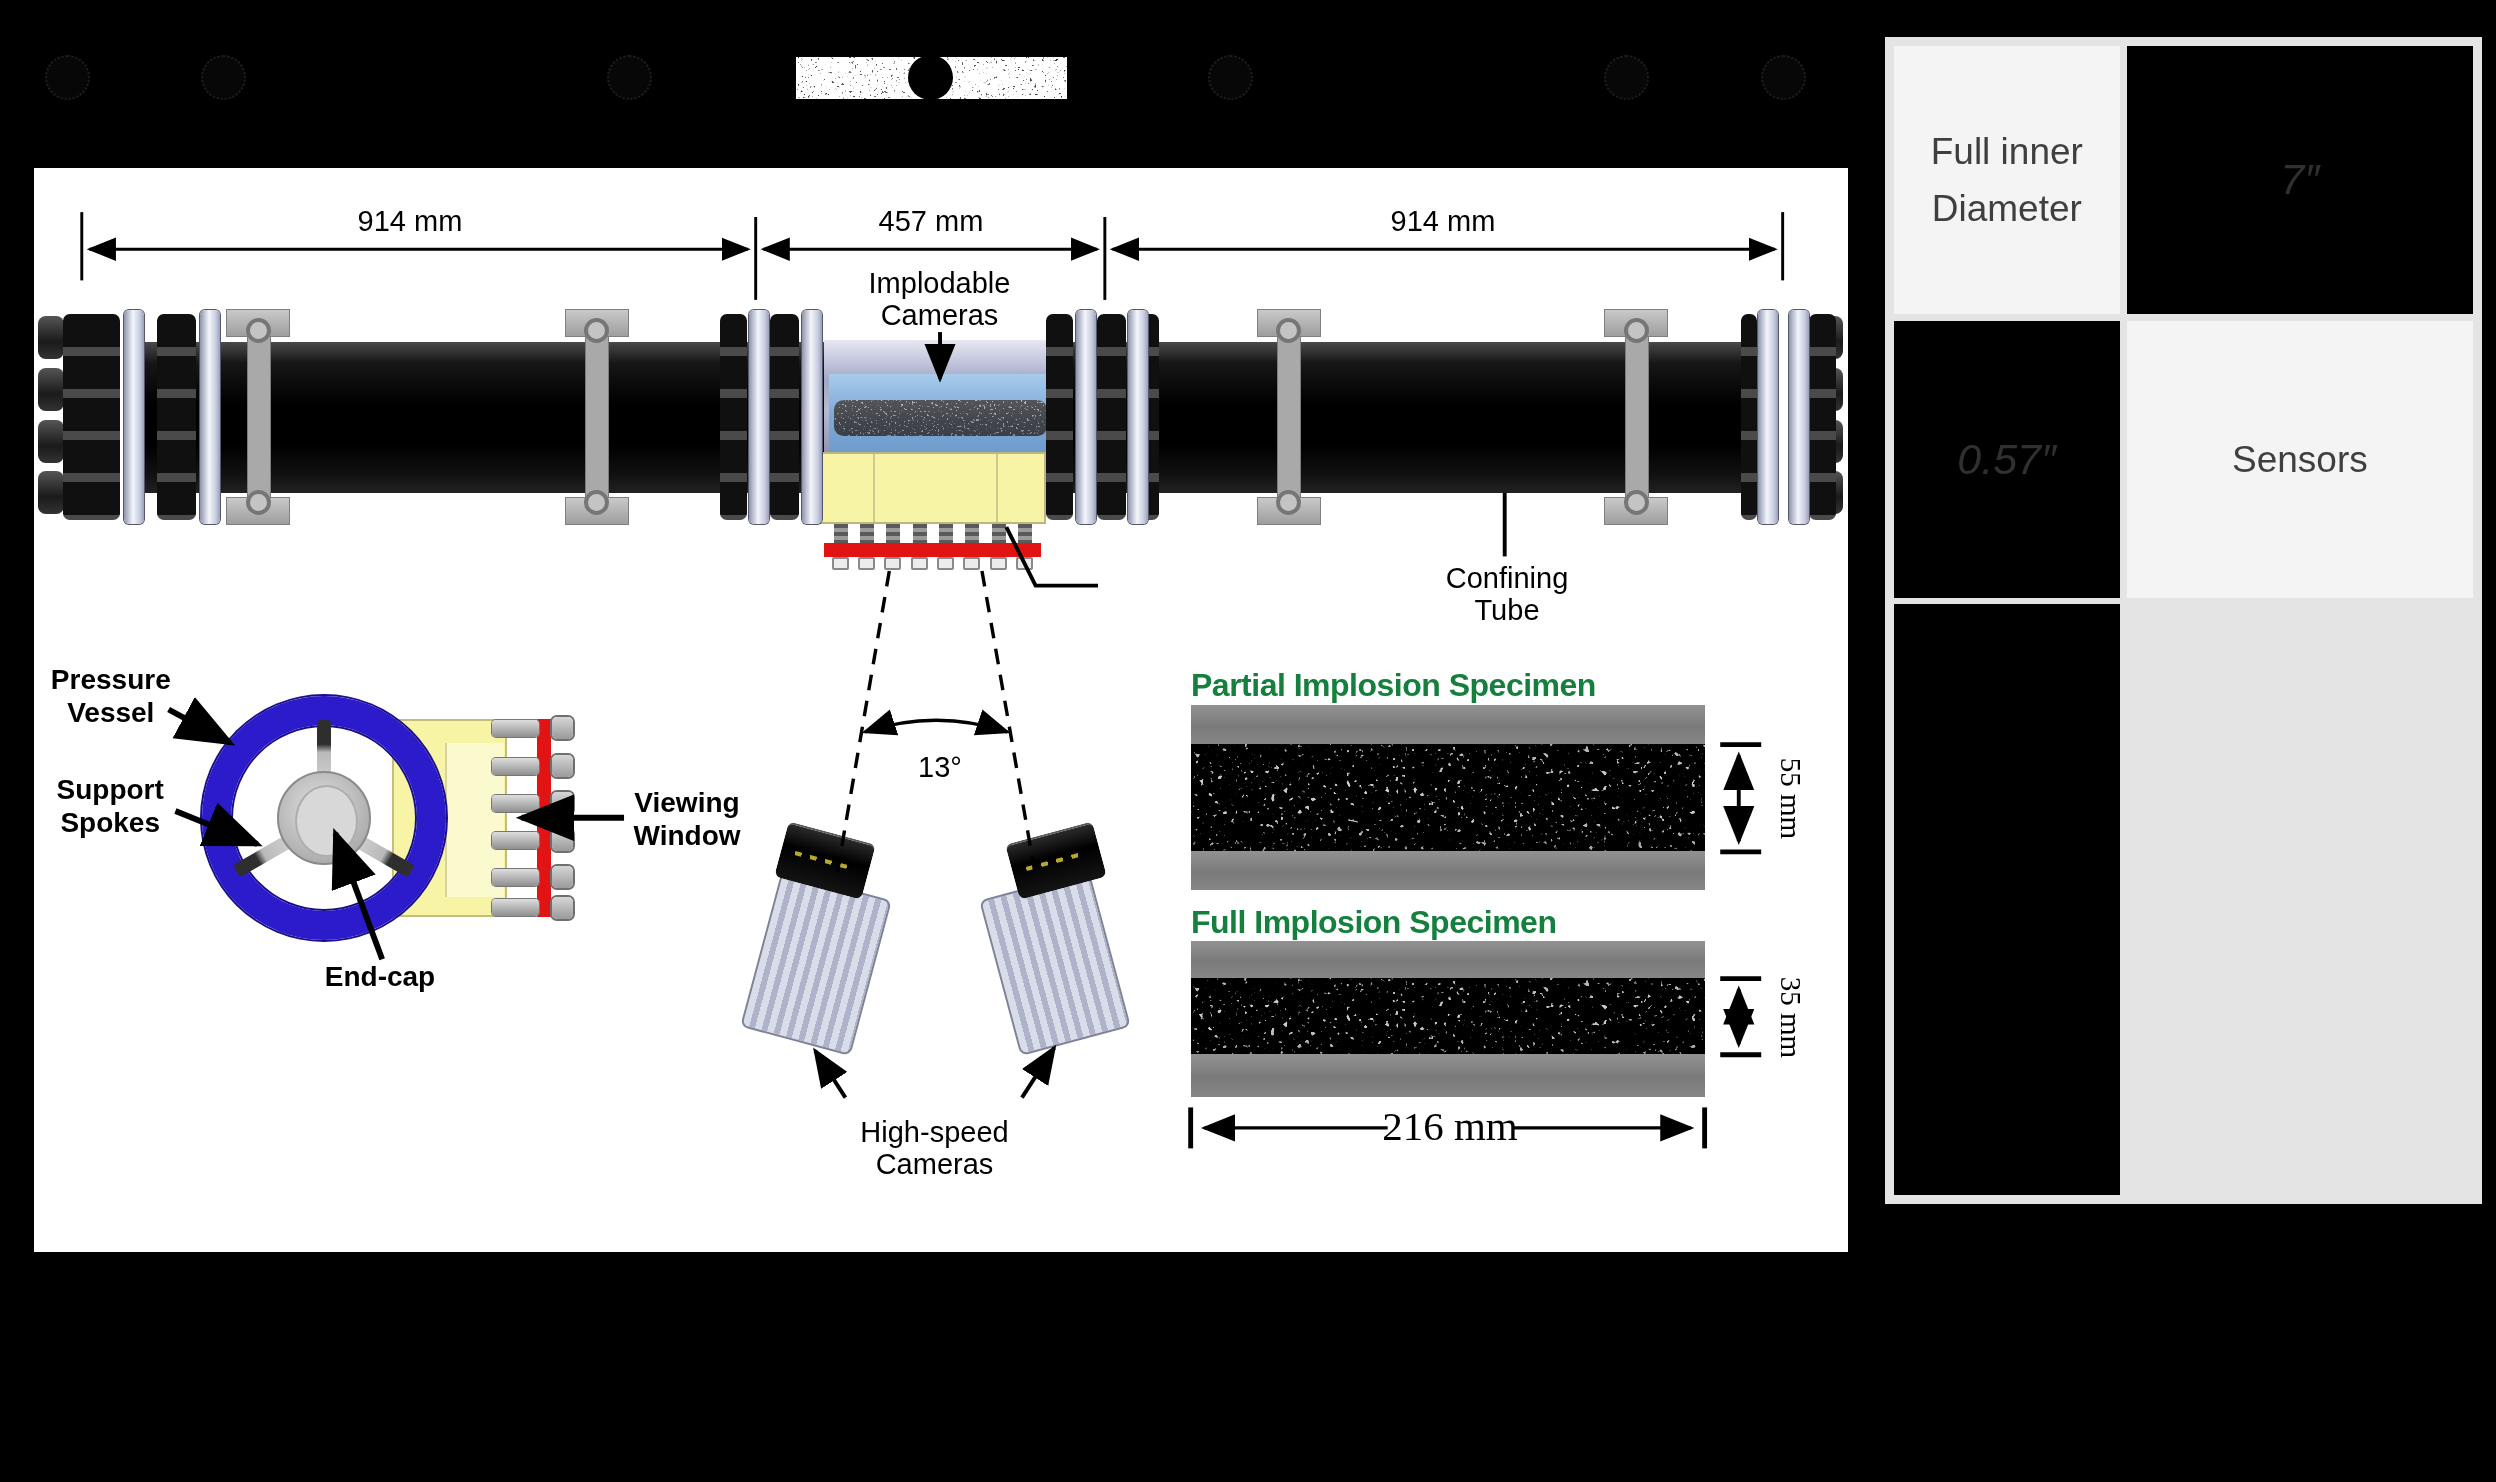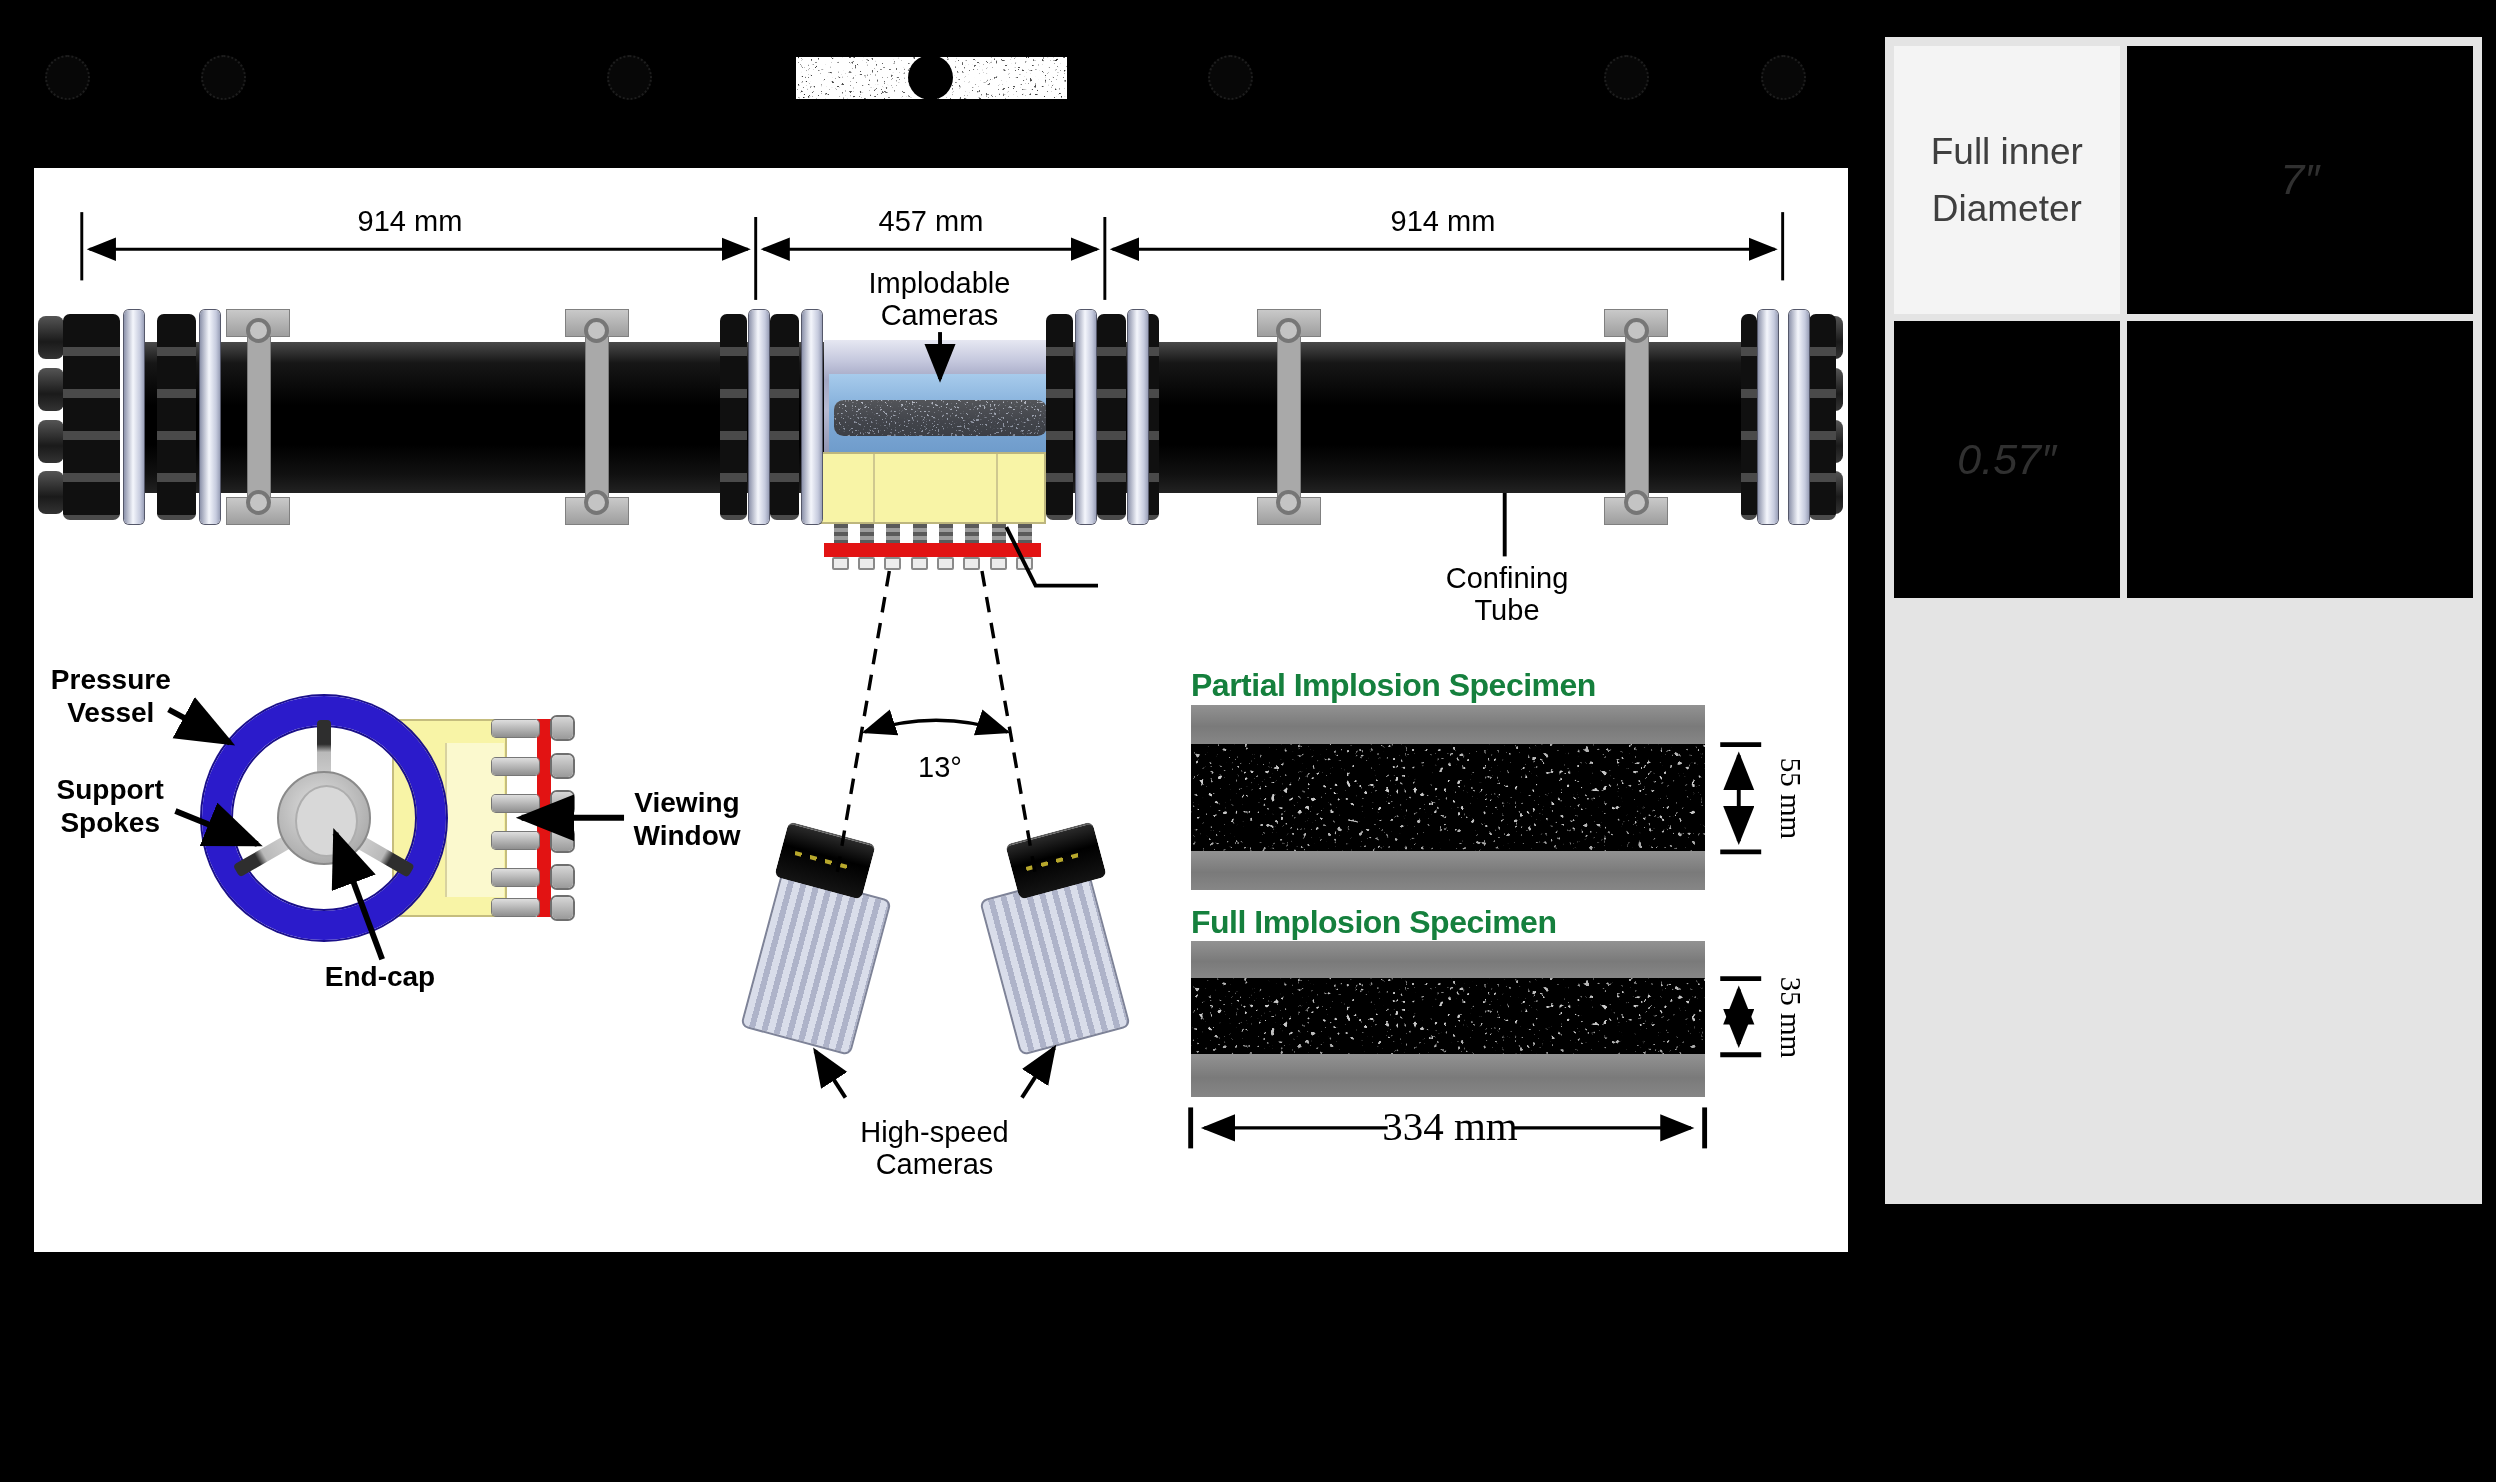--- a/index.html
+++ b/index.html
@@ -292,21 +292,21 @@
 
     <div class="spec-title" style="left:1157px;top:499px;">Partial Implosion Specimen</div>
     <div class="spec-title" style="left:1157px;top:736px;">Full Implosion Specimen</div>
 
     <div class="vdim" style="left:1735px;top:581px;">
       <span>55 mm</span>
       </div>
     <div class="vdim" style="left:1735px;top:800px;">
       <span>35 mm</span>
       </div>
-    <div class="dim216" style="left:1328px;top:934px;width:176px;">334 mm</div>
+    <div class="dim216" style="left:1328px;top:934px;width:176px;">216 mm</div>
   <div class="clamp-strap" style="left: 214px;"></div>
       <div class="clamp-plate" style="left: 193px; top: 142px;"></div>
       <div class="clamp-plate" style="left: 193px; top: 330px;"></div>
       <div class="clamp-ring" style="left: 212px; top: 150px;"></div>
       <div class="clamp-ring" style="left: 212px; top: 322px;"></div>
       <div class="clamp-strap" style="left: 552px;"></div>
       <div class="clamp-plate" style="left: 532px; top: 142px;"></div>
       <div class="clamp-plate" style="left: 532px; top: 330px;"></div>
       <div class="clamp-ring" style="left: 550px; top: 150px;"></div>
       <div class="clamp-ring" style="left: 550px; top: 322px;"></div>
@@ -372,16 +372,17 @@
       <div class="xbolt-shaft" style="top: 701px;"></div>
       <div class="xbolt-head" style="top: 698px;"></div>
       <div class="xbolt-shaft" style="top: 731px;"></div>
       <div class="xbolt-head" style="top: 729px;"></div>
     </div>
 
   <div id="spec-table">
     <div class="tcell-label">Full inner Diameter</div>
     <div class="tcell-value">7″</div>
     <div class="tcell-value">0.57″</div>
+    <div class="tcell-label">Sensors</div>
     <div class="tcell-value"></div>
   </div>
 </div>
 
 
 </body></html>

